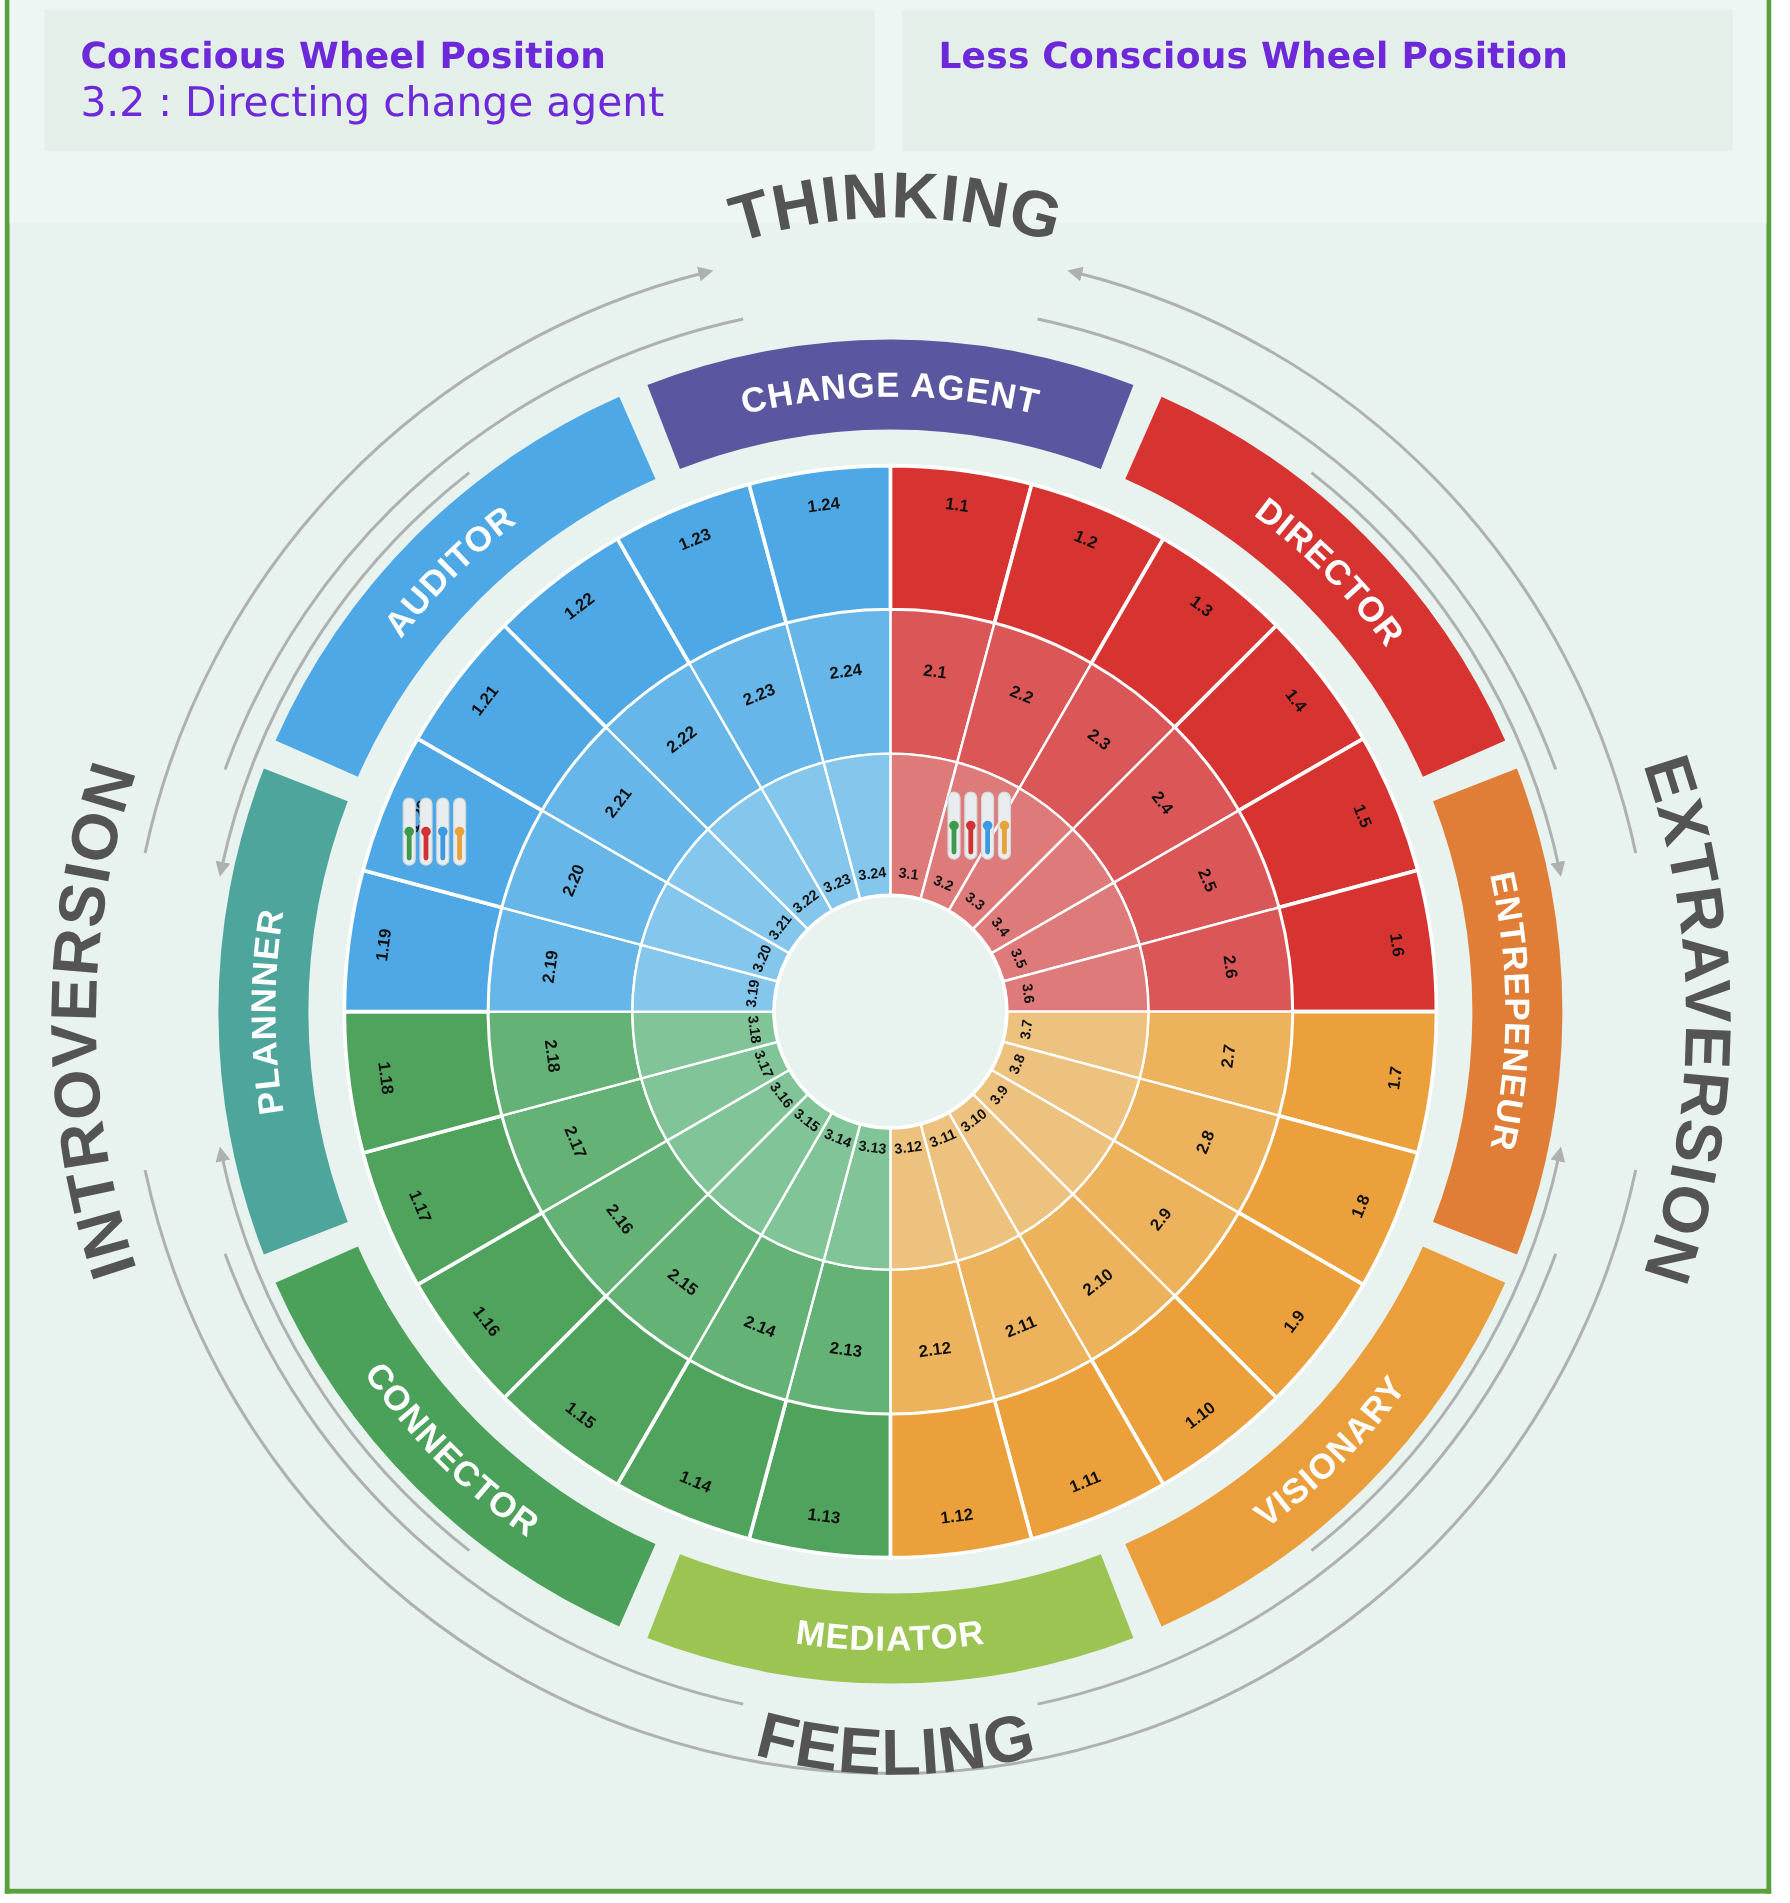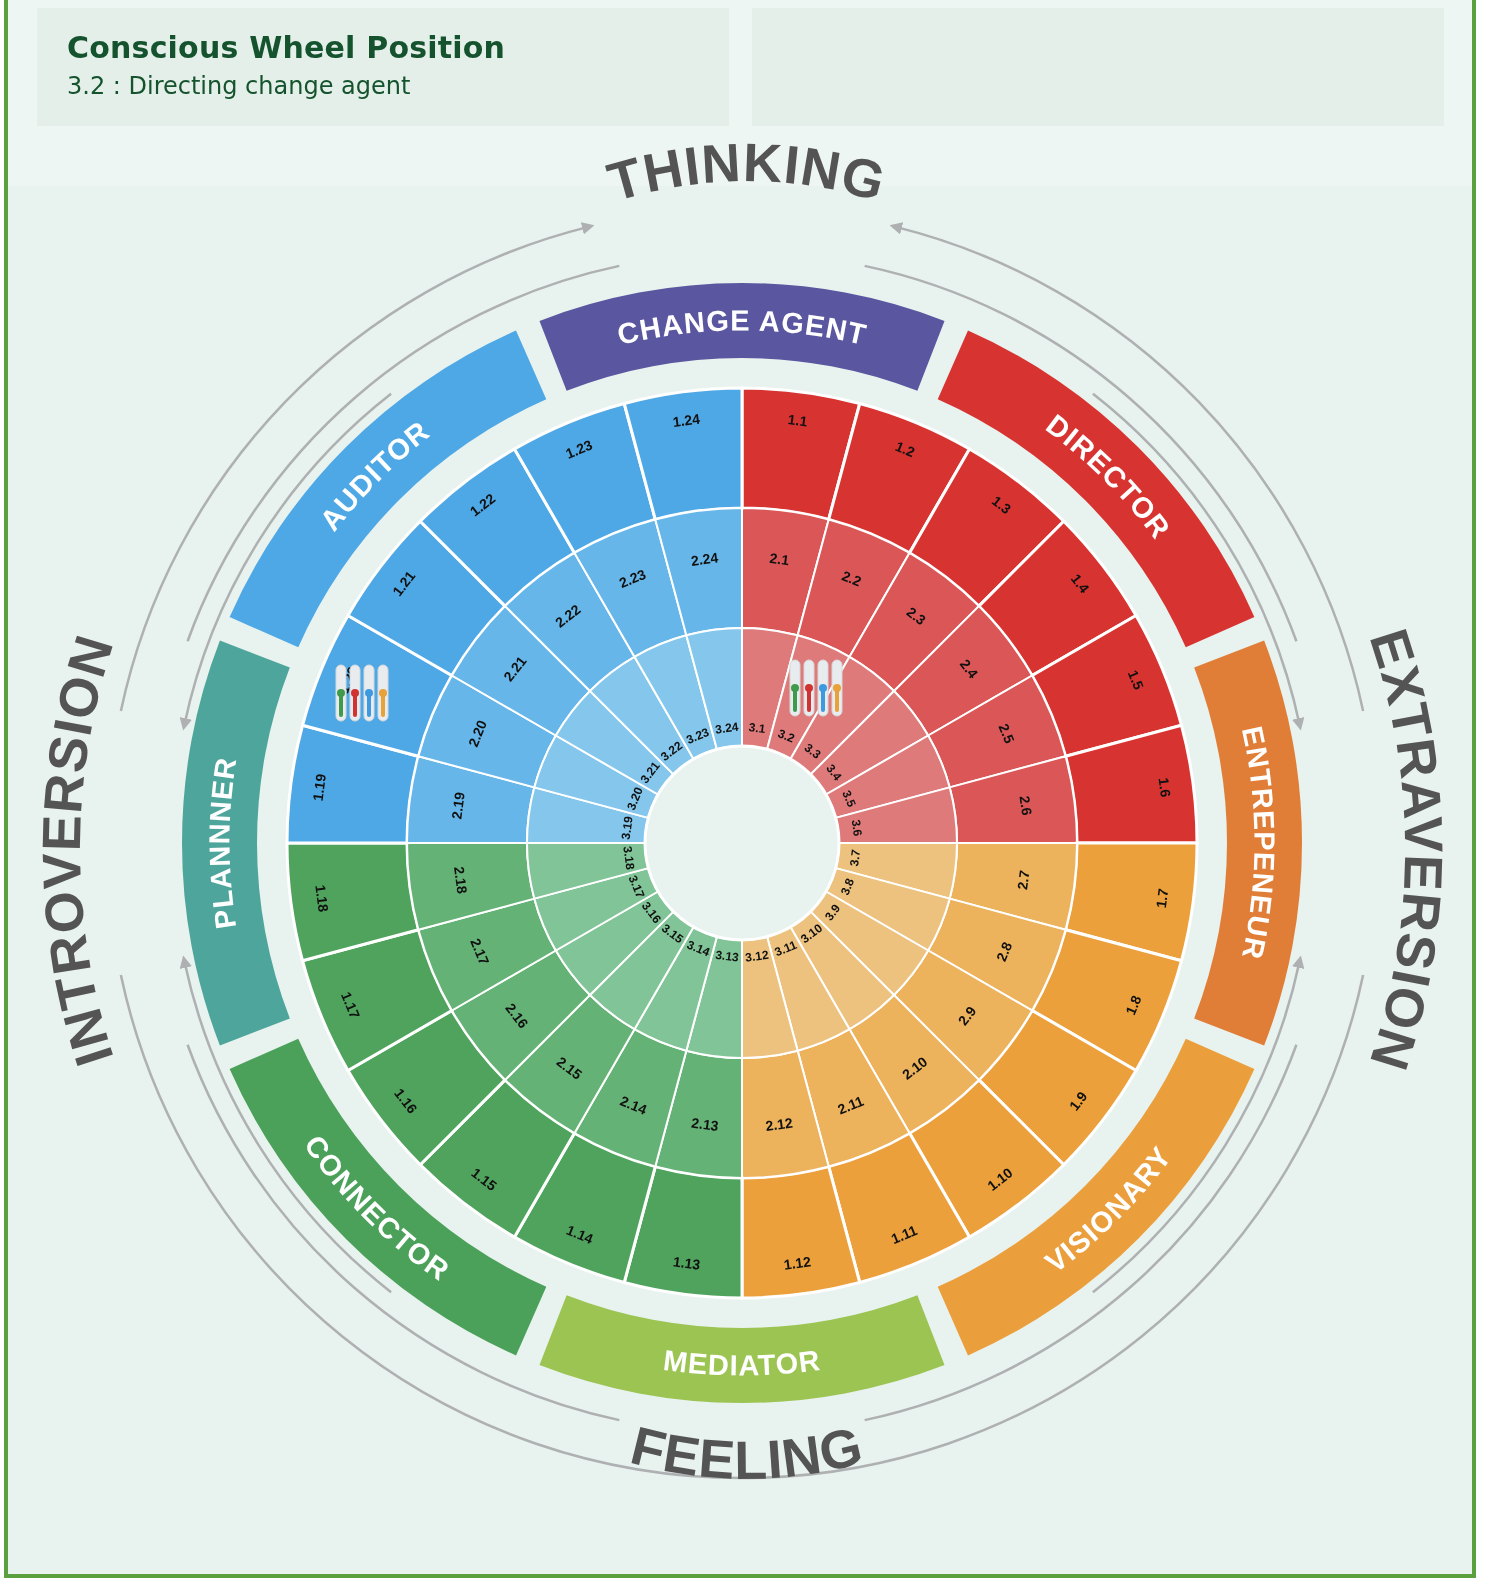--- a/index.html
+++ b/index.html
@@ -12,42 +12,43 @@
     position: absolute; left: 4px; top: 0; width: 1472px; height: 1578px;
     border-left: 4px solid #5aa03f; border-right: 4px solid #5aa03f; border-bottom: 4px solid #5aa03f;
     background: #e8f2ee; box-sizing: border-box;
   }
   .header-strip {
     position: absolute; left: 8px; top: 0; width: 1464px; height: 186px;
     background: #eef6f4;
   }
   .pos-card {
     position: absolute; top: 8px; height: 118px; background: #e3efe8;
-    box-sizing: border-box; padding: 22px 0 0 30px; color: #14532d;
+    box-sizing: border-box; padding: 22px 0 0 30px; color: #6d28d9;
   }
   .pos-card.left { left: 37px; width: 692px; }
   .pos-card.right { left: 752px; width: 692px; }
   .pos-title { font-weight: bold; font-size: 30px; line-height: 36px; letter-spacing: 0.2px; }
-  .pos-value { font-size: 24px; line-height: 40px; }
+  .pos-value { font-size: 34px; line-height: 40px; }
   svg.wheel { position: absolute; left: 0; top: 0; }
   .seg-num { font-family: "Liberation Sans", sans-serif; font-weight: bold; fill: #111111; }
   .band-label { font-family: "Liberation Sans", sans-serif; font-weight: bold; fill: #ffffff; font-size: 29px; letter-spacing: 1px; }
   .axis-label { font-family: "Liberation Sans", sans-serif; font-weight: bold; fill: #545454; font-size: 54px; letter-spacing: 1px; }
 </style>
 </head>
 <body>
 
 <div class="frame"></div>
 <div class="header-strip"></div>
 
 <div class="pos-card left">
   <div class="pos-title">Conscious Wheel Position</div>
   <div class="pos-value">3.2 : Directing change agent</div>
 </div>
 <div class="pos-card right">
+  <div class="pos-title">Less Conscious Wheel Position</div>
 </div>
 
 <svg class="wheel" width="1492" height="1586" viewBox="0 0 1492 1586" xmlns="http://www.w3.org/2000/svg">
   <defs>
     <marker id="arrowhead" viewBox="0 0 10 10" refX="5" refY="5" markerWidth="5" markerHeight="5" orient="auto-start-reverse">
       <path d="M0,0 L10,5 L0,10 z" fill="#aeb0b2"></path>
     </marker>
     <path id="axis-top-path" d="M 492 265 A 430 430 0 0 1 1002 265"></path>
     <path id="axis-bottom-path" d="M 492 1395 A 430 430 0 0 0 1002 1395"></path>
     <path id="axis-left-path" d="M 130 1100 A 650 650 0 0 1 130 600"></path>

